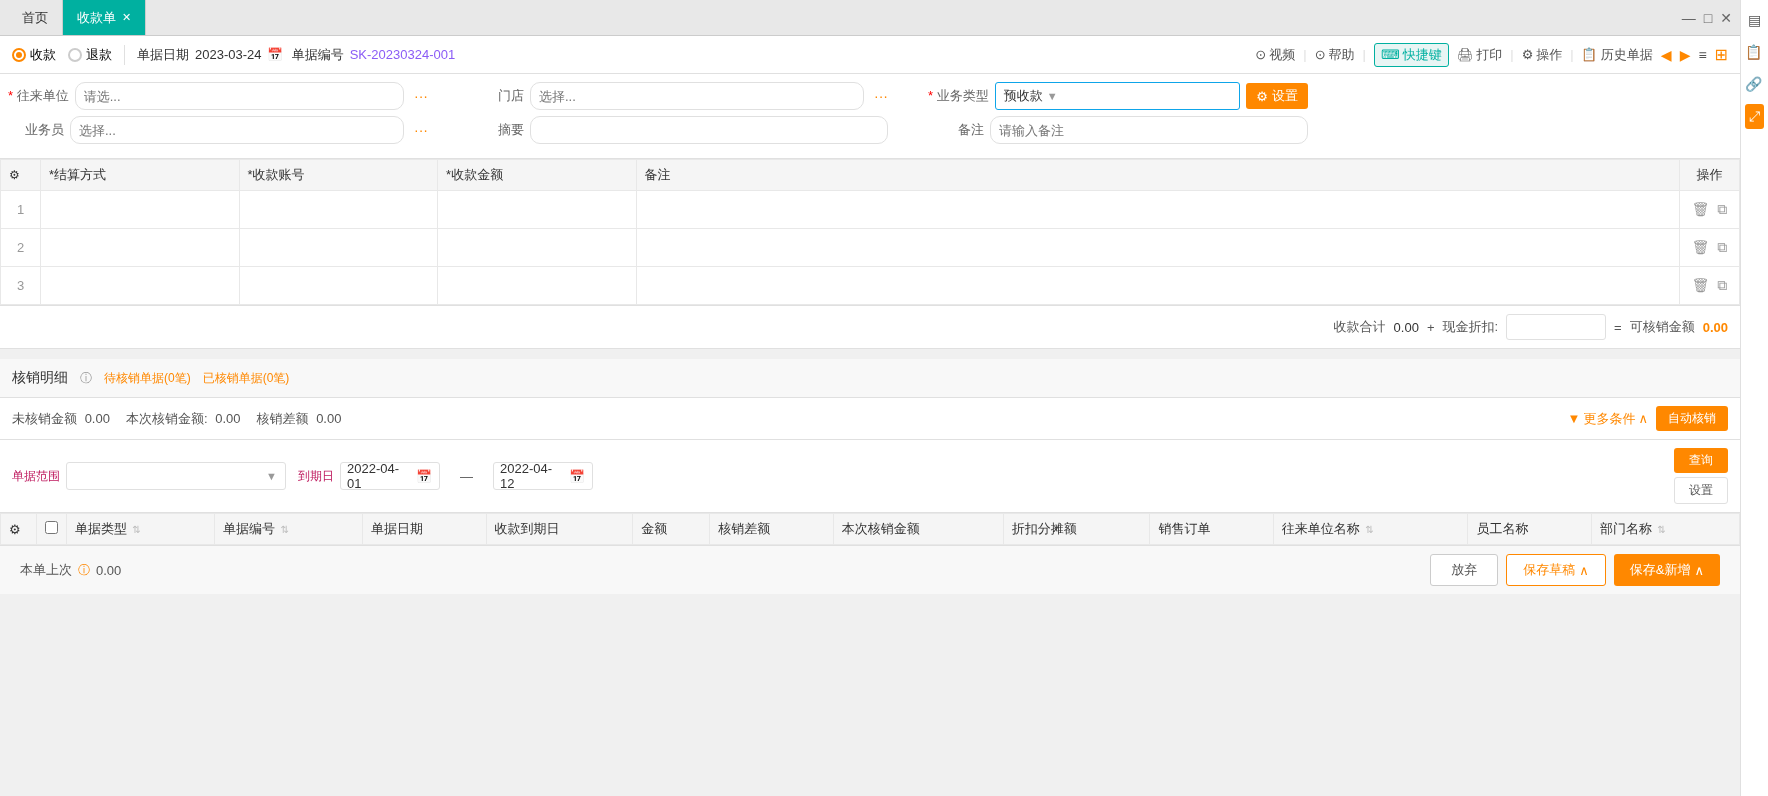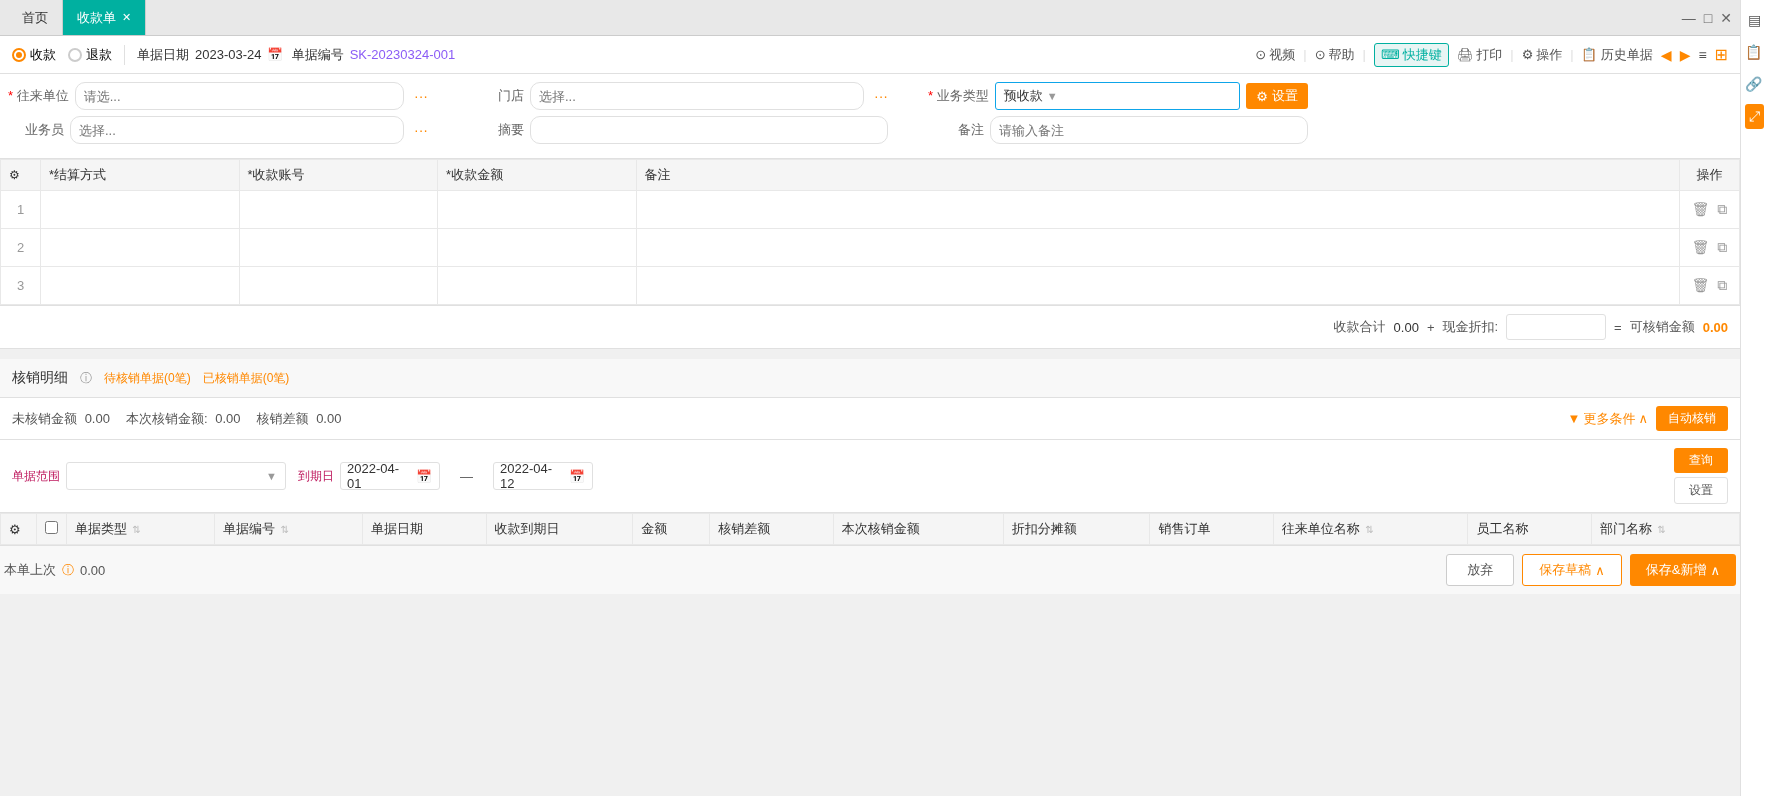--- a/index.html
+++ b/index.html
@@ -93,21 +93,21 @@
     .set-btn { background: #fff; color: #555; border: 1px solid #e0e0e0; border-radius: 3px; padding: 4px 14px; cursor: pointer; font-size: 12px; }
     .btn-group { display: flex; flex-direction: column; gap: 4px; margin-left: auto; }
 
     
     .sub-table-container { background: #fff; }
     .sub-table { width: 100%; border-collapse: collapse; }
     .sub-table th { background: #f5f5f5; border: 1px solid #e8e8e8; padding: 6px 8px; text-align: left; font-weight: normal; color: #333; font-size: 12px; white-space: nowrap; }
     .sort-icon { color: #bbb; font-size: 10px; margin-left: 2px; }
 
     
-    .footer { display: flex; align-items: center; padding: 8px 4px; background: #f8f8f8; border-top: 1px solid #e0e0e0; }
+    .footer { display: flex; align-items: center; padding: 8px 20px; background: #f8f8f8; border-top: 1px solid #e0e0e0; }
     .footer-info { display: flex; align-items: center; gap: 6px; color: #555; font-size: 12px; }
     .footer-info .info-icon { color: #ff8800; }
     .footer-actions { margin-left: auto; display: flex; gap: 8px; }
     .btn-abandon { background: #fff; color: #555; border: 1px solid #ccc; border-radius: 3px; padding: 6px 20px; cursor: pointer; font-size: 13px; }
     .btn-save-draft { background: #fff; color: #ff8800; border: 1px solid #ff8800; border-radius: 3px; padding: 6px 16px; cursor: pointer; font-size: 13px; display: flex; align-items: center; gap: 4px; }
     .btn-save-new { background: #ff8800; color: #fff; border: none; border-radius: 3px; padding: 6px 16px; cursor: pointer; font-size: 13px; display: flex; align-items: center; gap: 4px; }
 
     
     .right-sidebar { position: fixed; right: 0; top: 0; height: 100%; width: 28px; background: #fff; border-left: 1px solid #e0e0e0; display: flex; flex-direction: column; align-items: center; padding: 8px 0; gap: 8px; z-index: 100; }
     .sidebar-icon { color: #555; cursor: pointer; font-size: 14px; padding: 4px; }

